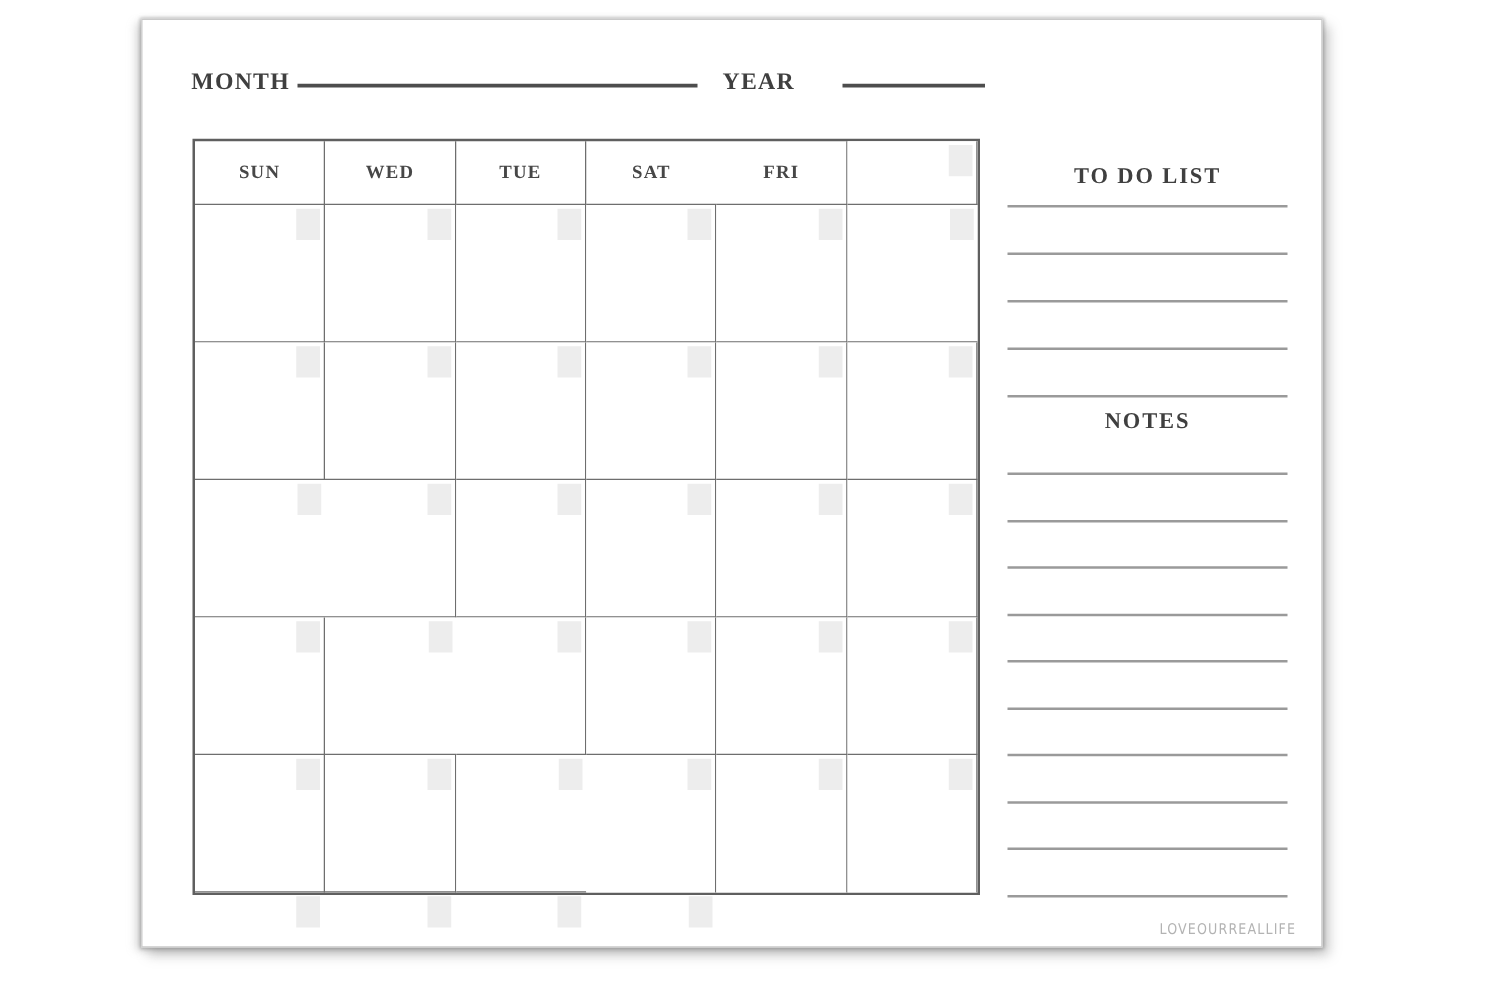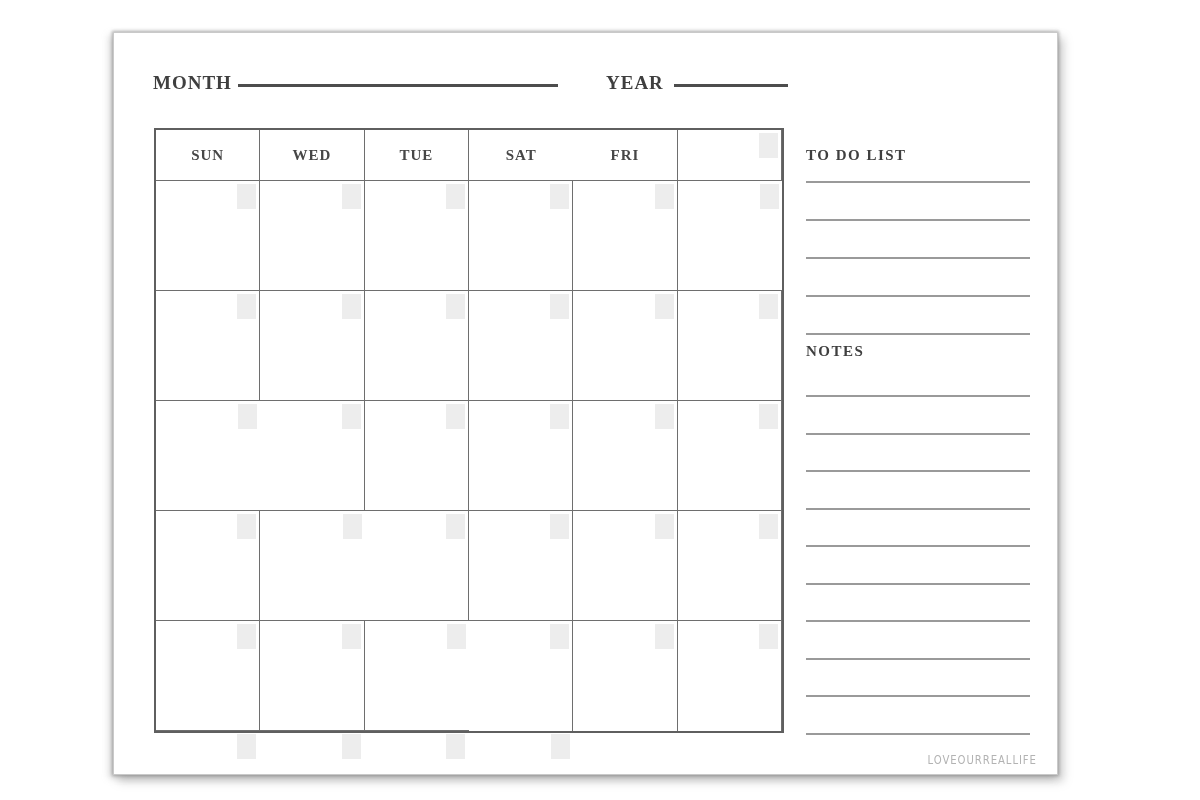--- a/index.html
+++ b/index.html
@@ -7,39 +7,39 @@
     --grid-line:#6e6e6e;
     --grid-outer:#5f5f5f;
     --ruled-line:#9a9a9a;
     --date-box:#ededed;
     --watermark:#b3b3b3;
     --fill-line:#4d4d4d;
   }
   *{margin:0;padding:0;box-sizing:border-box;}
   html,body{width:1200px;height:800px;background:#ffffff;overflow:hidden;
     font-family:"Liberation Serif","DejaVu Serif",serif;}
-  .canvas{position:relative;width:1200px;height:676px;background:#ffffff;margin-top:17px;}
+  .canvas{position:relative;width:1200px;height:676px;background:#ffffff;}
 
   .page{
     position:absolute;left:113px;top:15px;width:945px;height:743px;
     background:#ffffff;
     border:1px solid #c9c9c9;
     box-shadow:
       0 0 3px 1px rgba(120,120,120,0.55),
       5px 6px 9px rgba(120,120,120,0.40),
       -4px 3px 7px rgba(150,150,150,0.35);
   }
 
   
   .month-label,.year-label{
     position:absolute;top:39px;
     font-size:19px;font-weight:bold;letter-spacing:1px;color:var(--heading-text);
   }
   .month-label{left:39px;}
-  .year-label{left:492px;}
+  .year-label{left:464px;}
   .fill-line{position:absolute;height:2.5px;background:var(--fill-line);top:51px;}
   .month-fill{left:124px;width:320px;}
   .year-fill{left:560px;width:114px;}
 
   
   .calendar-grid{
     position:absolute;left:40px;top:95px;width:630px;height:605px;
     display:grid;grid-template-columns:repeat(6,1fr);
     grid-template-rows:51px repeat(5,1fr);
     border:2px solid var(--grid-outer);
@@ -59,22 +59,22 @@
   }
   .last-col{border-right:none !important;}
   .last-row{border-bottom:none !important;}
   .date-box{
     position:absolute;top:3px;right:3px;width:19px;height:25px;
     background:var(--date-box);
   }
 
   
   .panel-title{
-    position:absolute;left:692px;width:224px;text-align:left;
-    font-size:15px;font-weight:bold;letter-spacing:1.5px;color:var(--heading-text);
+    position:absolute;left:692px;width:224px;text-align:center;
+    font-size:18px;font-weight:bold;letter-spacing:1.5px;color:var(--heading-text);
   }
   .todo-title{top:114px;}
   .notes-title{top:310px;}
   .lines-block{position:absolute;left:692px;width:224px;}
   .todo-lines{top:148px;}
   .notes-lines{top:362px;}
   .ruled-line{height:2px;background:var(--ruled-line);}
   .todo-lines .ruled-line{margin-bottom:36px;}
   .notes-lines .ruled-line{margin-bottom:35.5px;}
 

